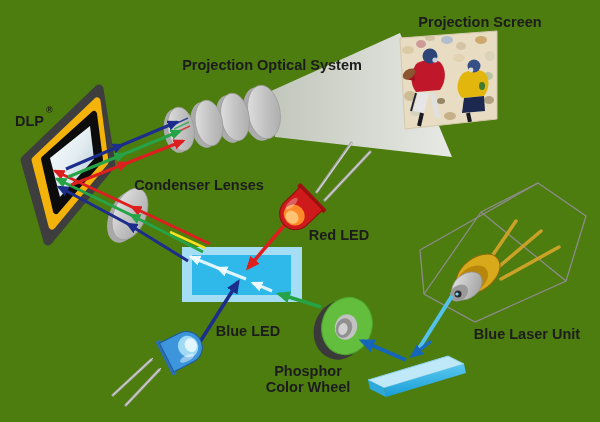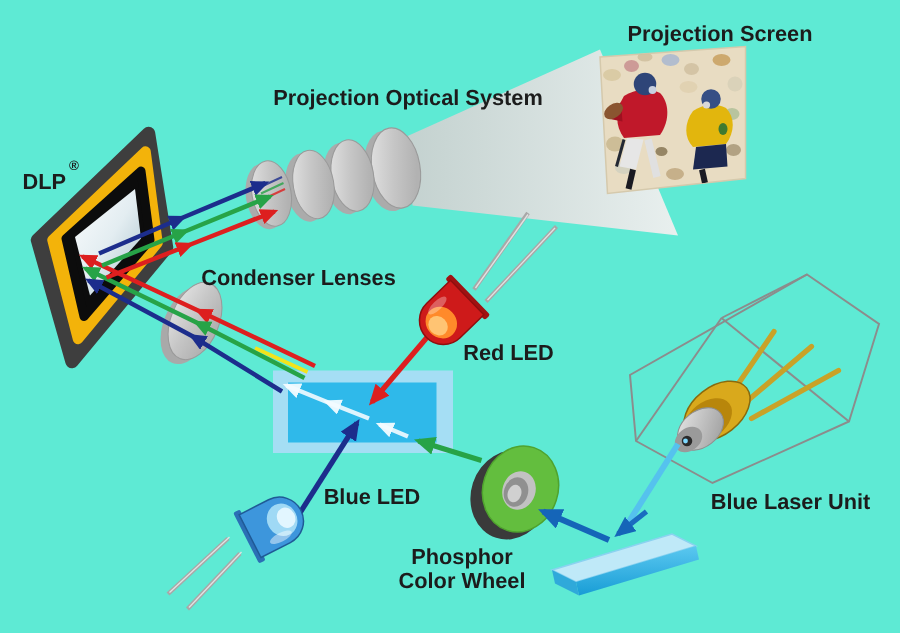--- a/index.html
+++ b/index.html
@@ -1,16 +1,16 @@
 <!DOCTYPE html>
 <html><head>
 <meta charset="utf-8">
 <style>
   html,body{margin:0;padding:0;background:#fff;}
-  #stage{position:relative;width:600px;height:422px;background:#5eead4;overflow:hidden;
+  #stage{position:relative;width:600px;height:422px;background:#4d7c0f;overflow:hidden;
          font-family:"Liberation Sans",sans-serif;}
   svg text{font-family:"Liberation Sans",sans-serif;font-weight:bold;fill:#1c1c1c;}
 </style>
 </head>
 <body>
 
 <div id="stage">
 <svg width="600" height="422" viewBox="0 0 600 422">
   <defs>
     <marker id="mRed" markerWidth="4.6" markerHeight="4" refX="3.1" refY="1.75" orient="auto" markerUnits="strokeWidth">

